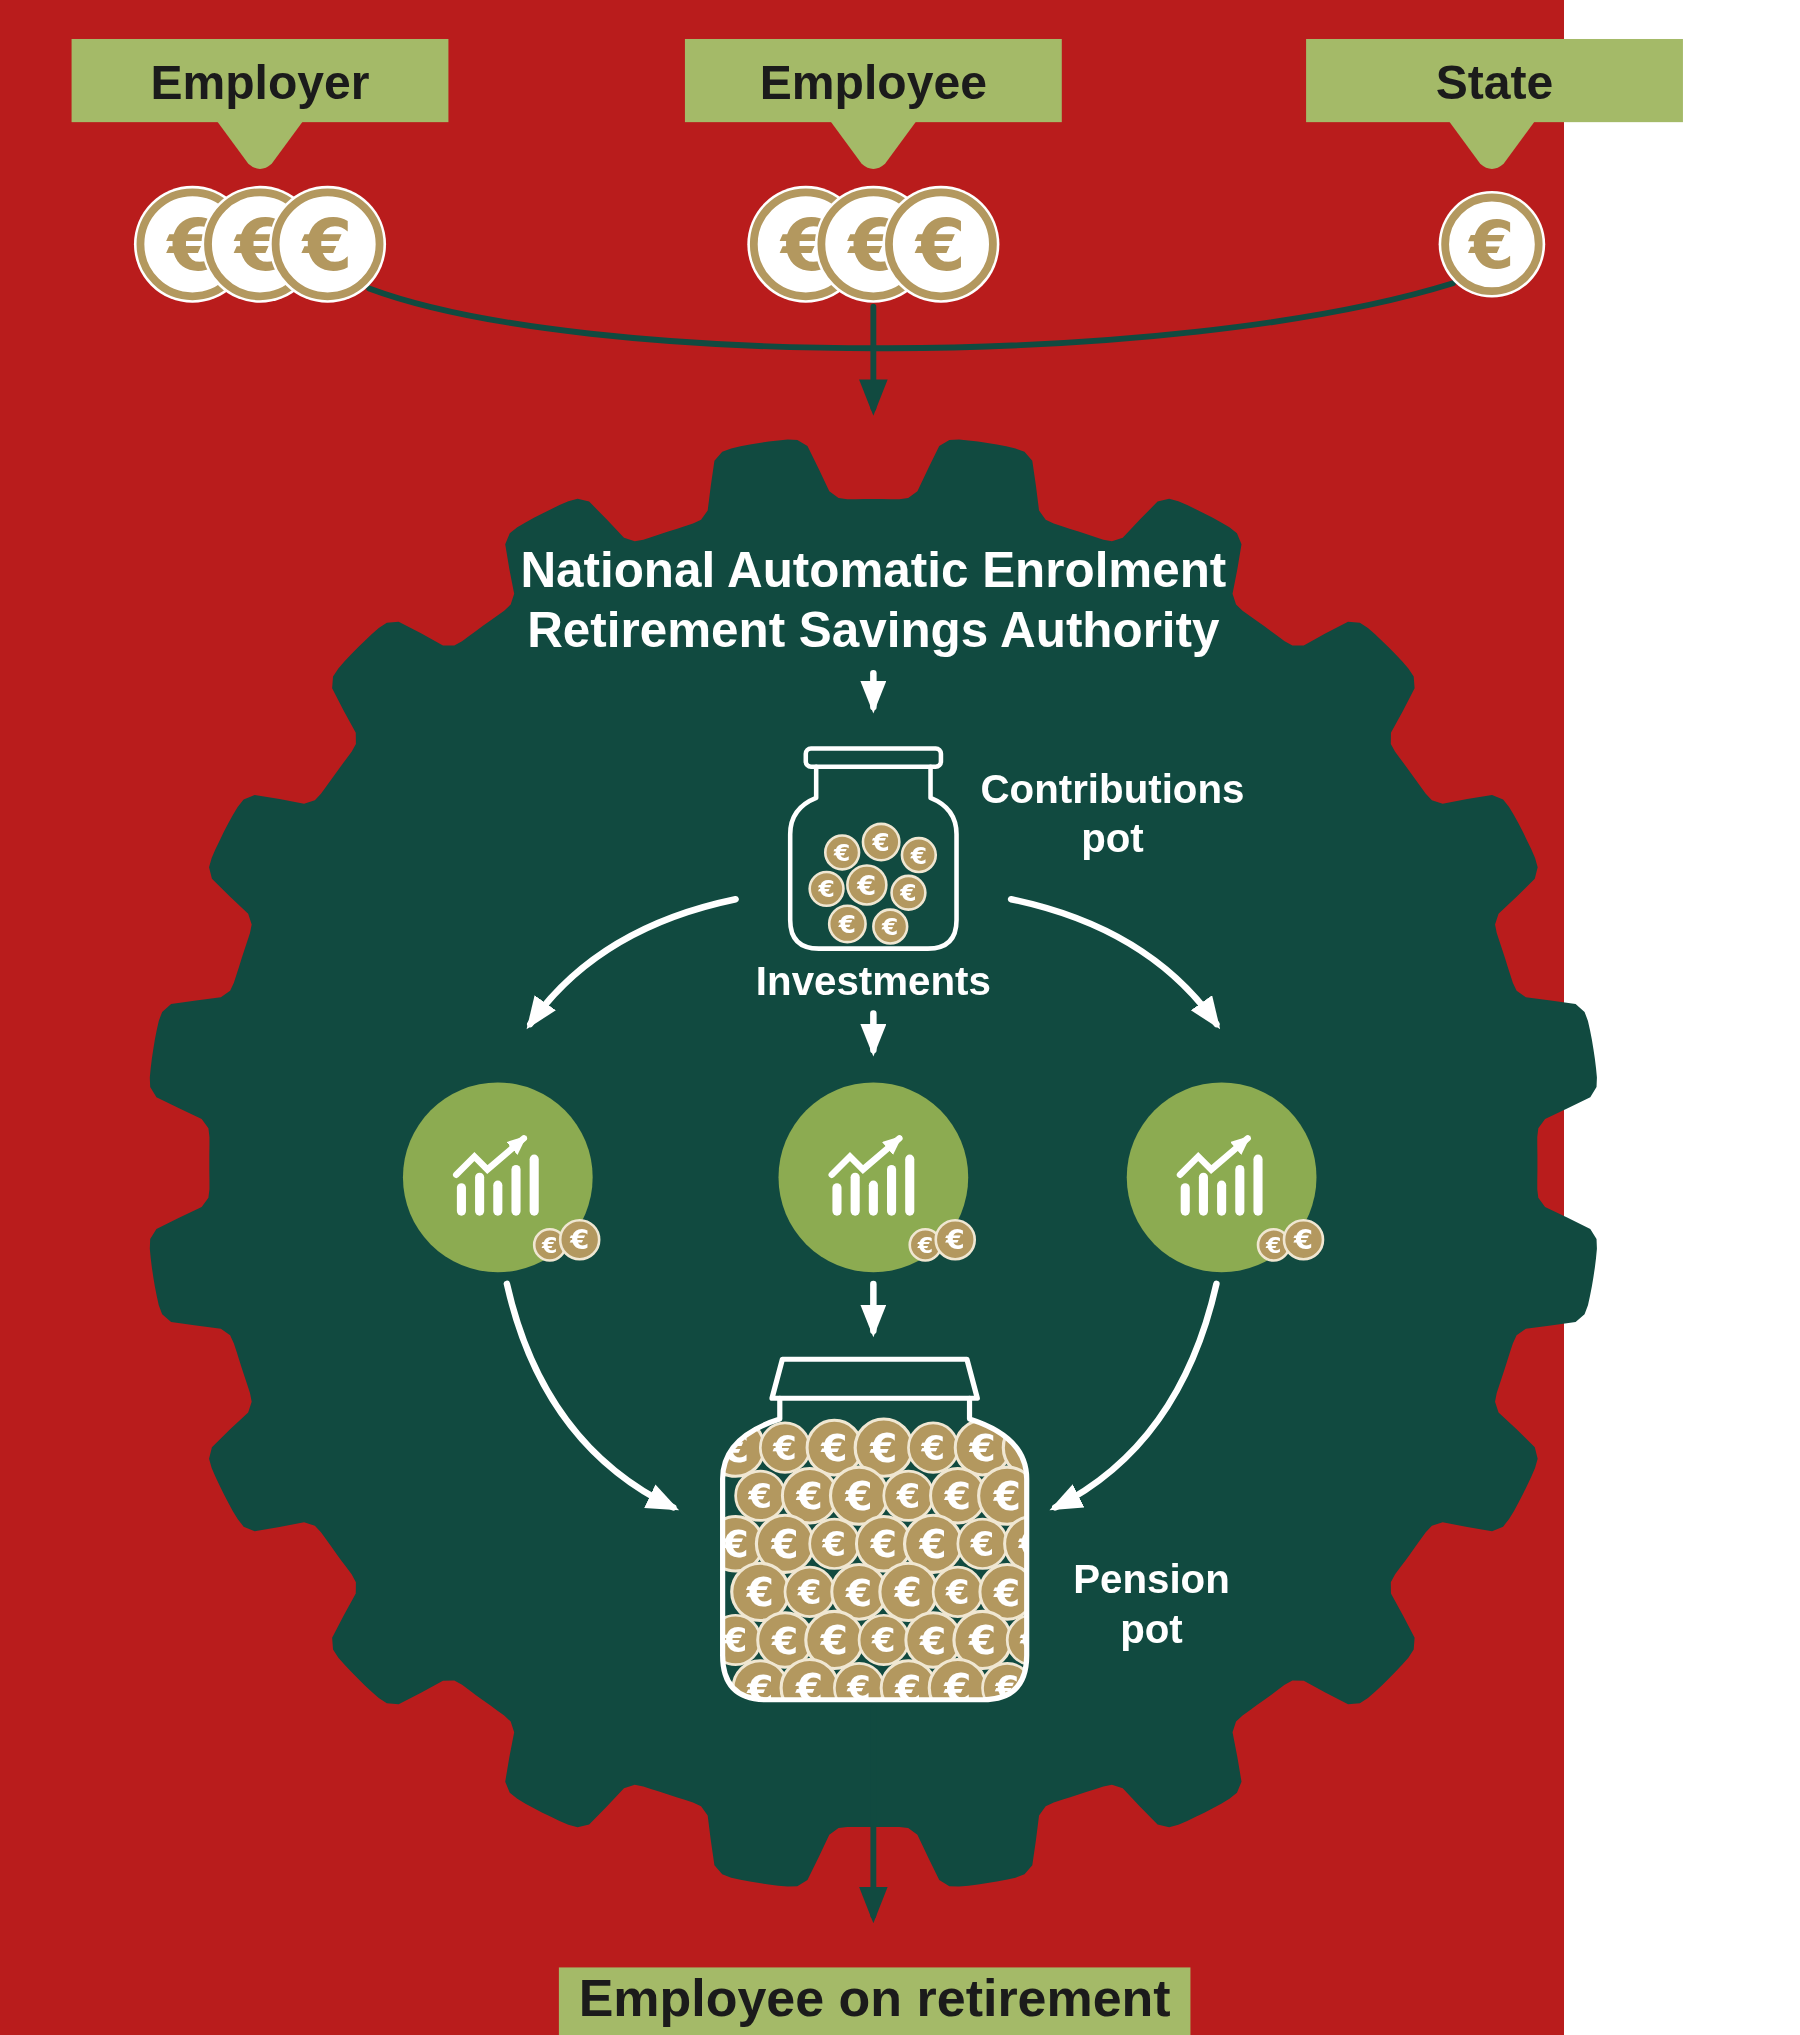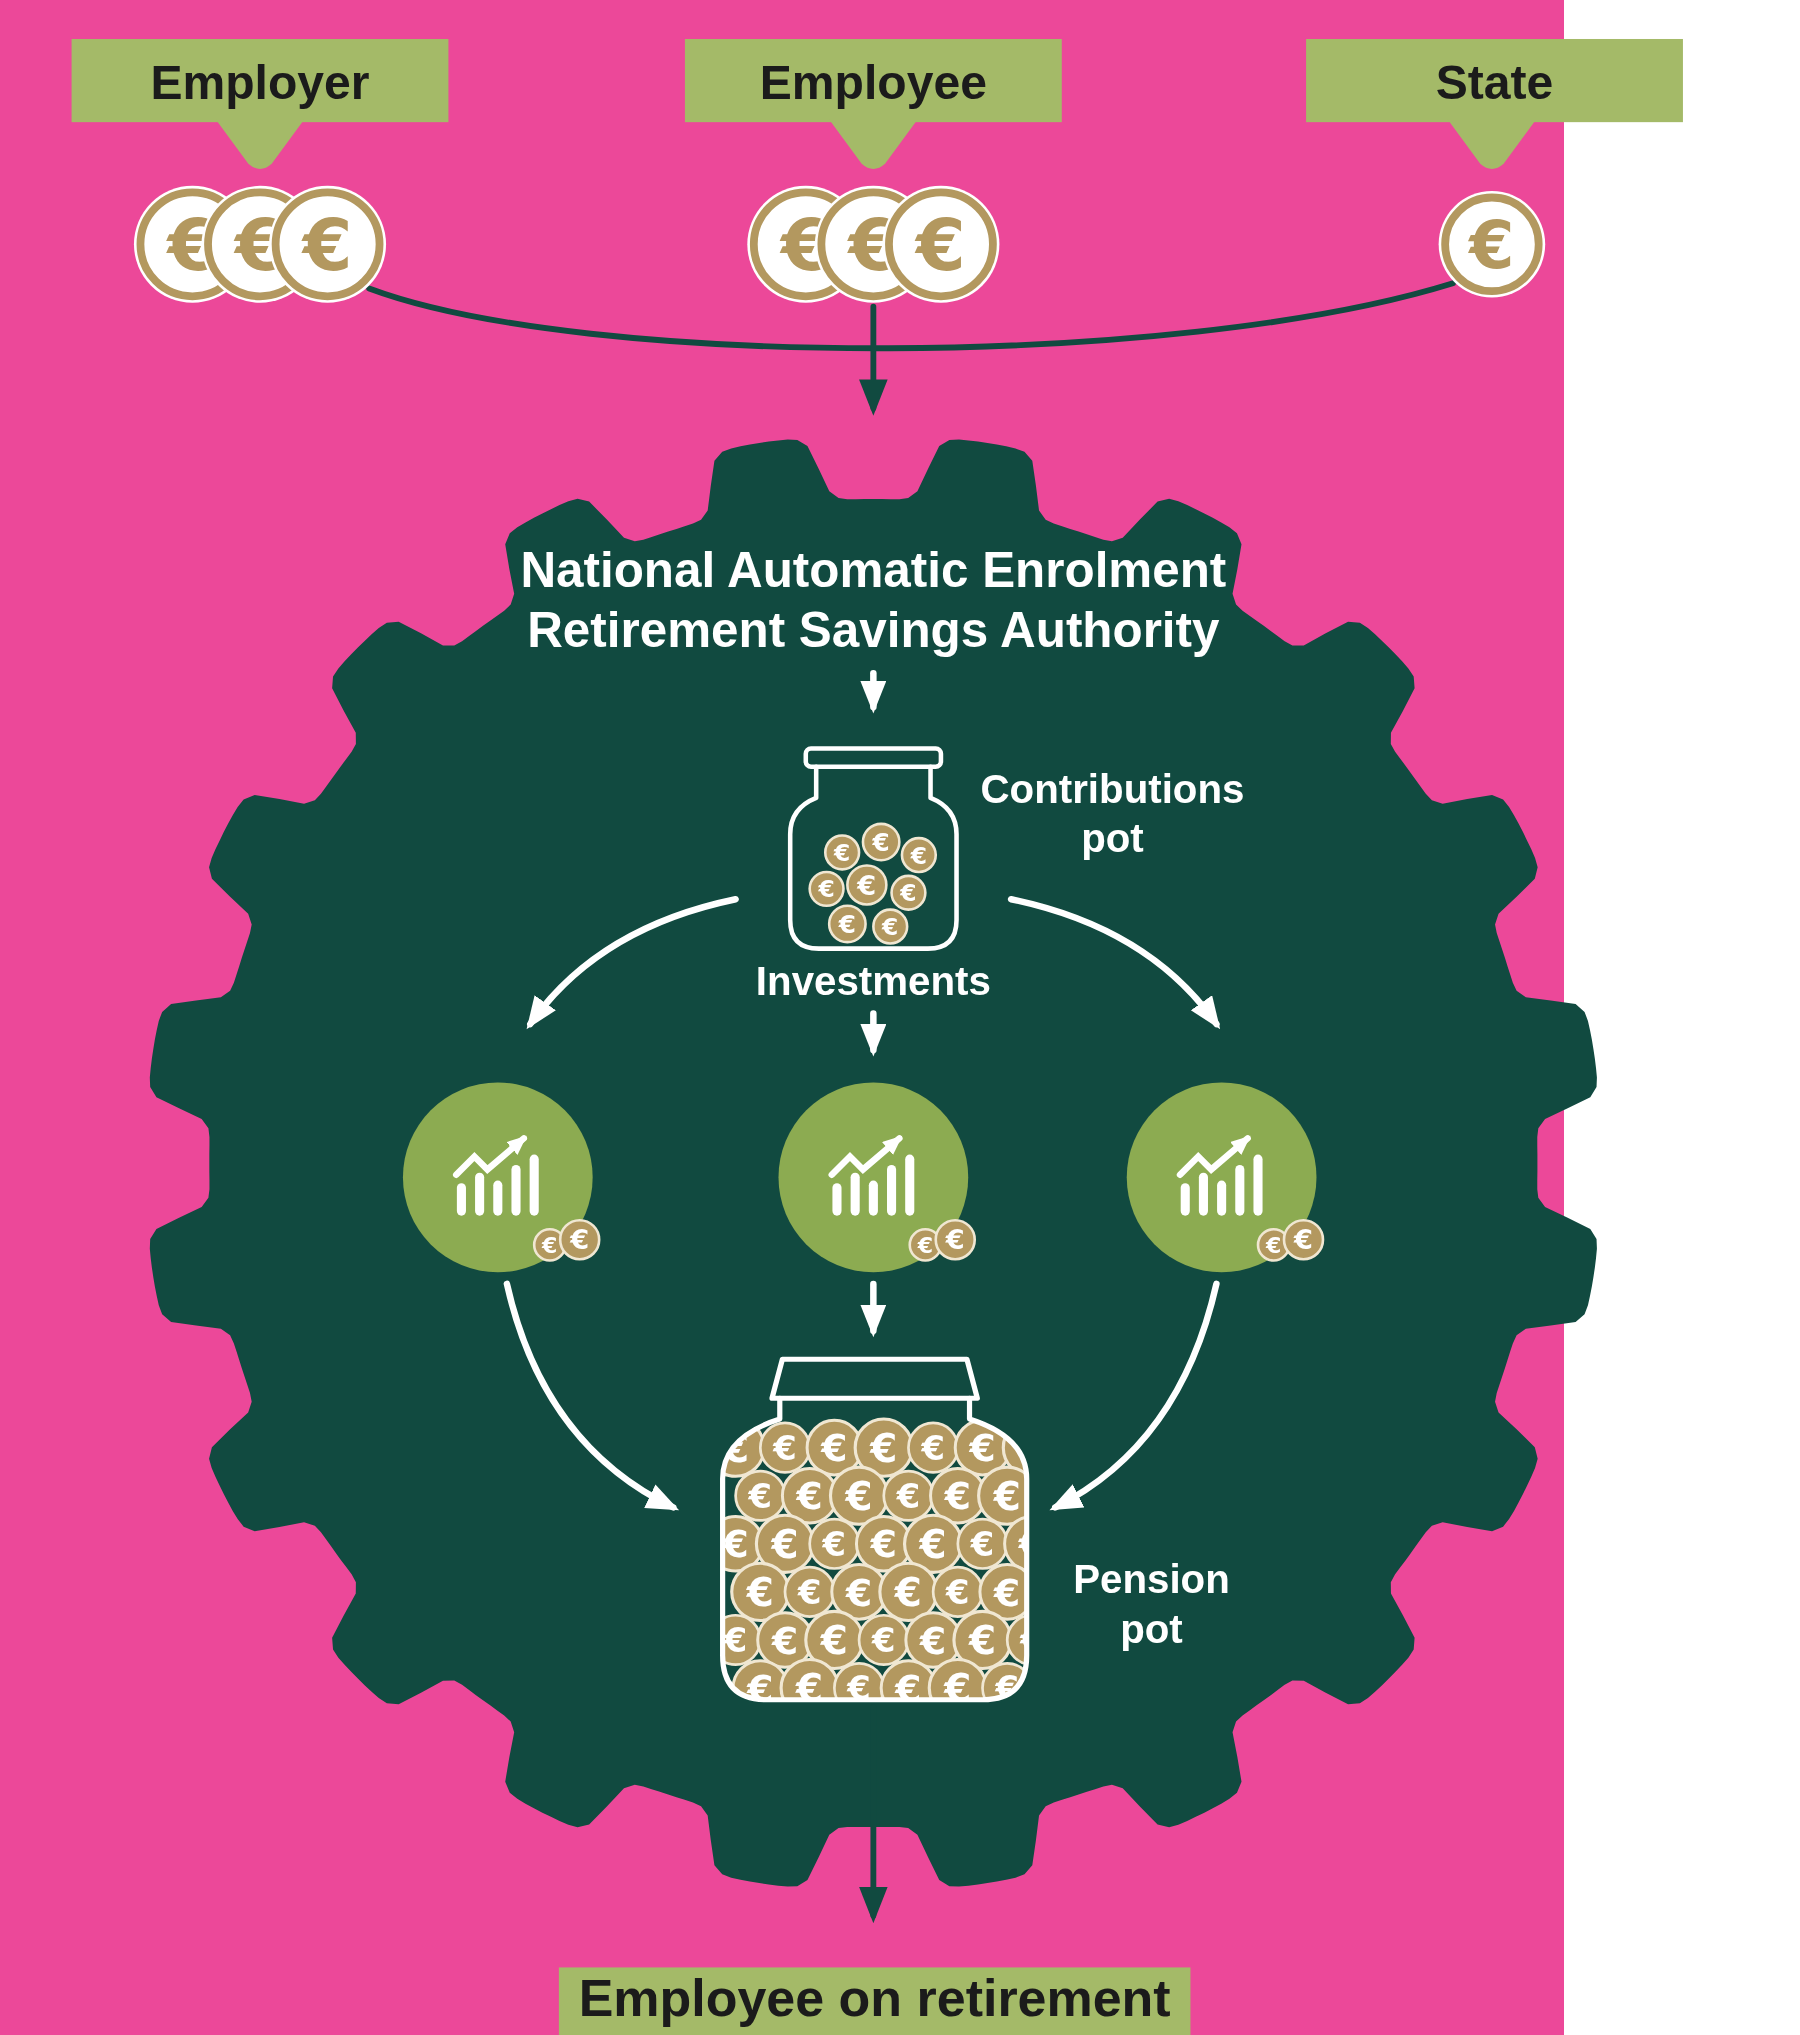--- a/index.html
+++ b/index.html
@@ -3,21 +3,21 @@
 <meta charset="utf-8">
 <style>
   :root{
     --teal:#114a40;
     --green-box:#a4ba68;
     --green-circle:#8cab51;
     --tan:#b3985f;
     --text-dark:#1b1b1b;
   }
   html,body{margin:0;padding:0;background:#ffffff;}
-  .canvas{width:1564px;height:2035px;background:#ec4899;}
+  .canvas{width:1564px;height:2035px;background:#b91c1c;}
   svg{display:block;}
   .fill-teal{fill:var(--teal);}
   .fill-greenbox{fill:var(--green-box);}
   .fill-greencircle{fill:var(--green-circle);}
   .s-teal{stroke:var(--teal);stroke-width:4.5;fill:none;stroke-linecap:round;}
   .s-white-3{stroke:#fff;stroke-width:3.5;fill:none;stroke-linecap:round;stroke-linejoin:round;}
   .s-white-4{stroke:#fff;stroke-width:4;fill:none;stroke-linecap:round;stroke-linejoin:round;}
   .s-white-5{stroke:#fff;stroke-width:5;fill:none;stroke-linecap:round;}
   .t-source{font:700 37px "Liberation Sans",sans-serif;fill:var(--text-dark);text-anchor:middle;}
   .t-title{font:700 38px "Liberation Sans",sans-serif;fill:#ffffff;text-anchor:middle;}

